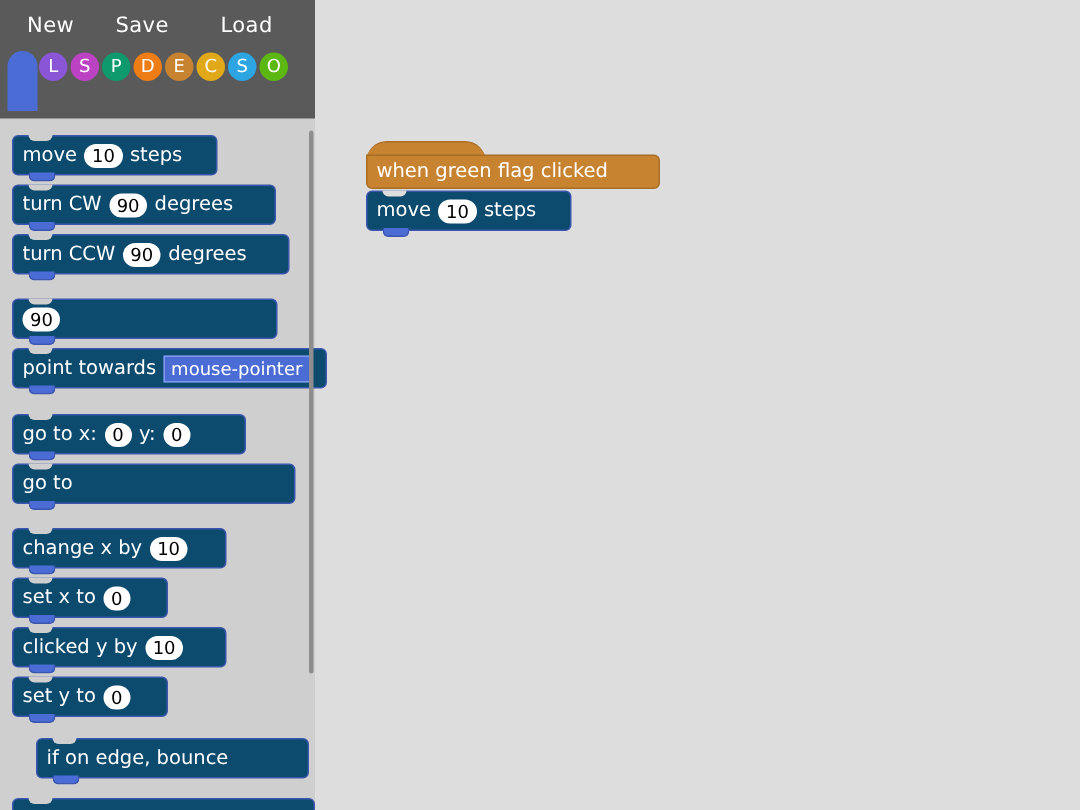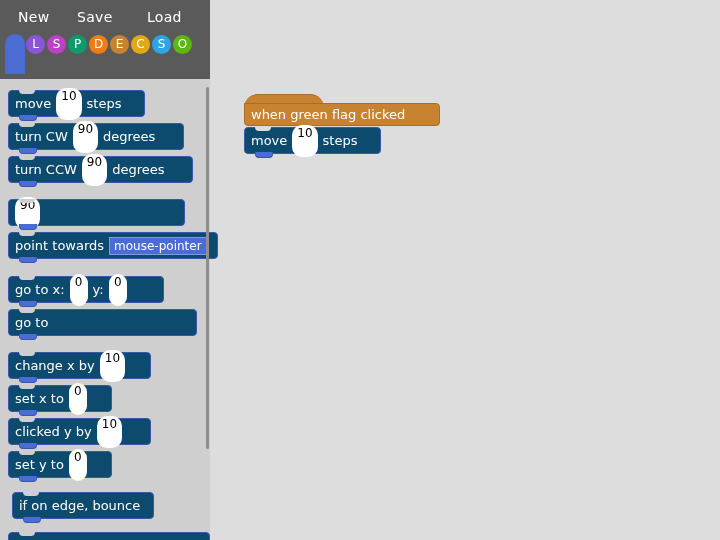--- a/index.html
+++ b/index.html
@@ -14,21 +14,21 @@
   .cat-bar { position: absolute; left: 5px; top: 55px; width: 201px; height: 21px; background: #4a6cd4; border-radius: 0 10px 10px 10px; }
   .cat-bar-label { position: absolute; left: 5px; top: 2px; color: #fff; font-size: 13px; }
 
   .palette { position: absolute; left: 0; top: 79px; width: 210px; height: 461px; background: #cfcfcf; overflow: hidden; }
   .scrollbar { position: absolute; left: 206px; top: 87px; width: 3px; height: 362px; background: #8e8e8e; border-radius: 2px; }
 
   .block { position: absolute; height: 27px; background: #0c4a6e; border: 1px solid #3a56ae; border-radius: 4px; color: #fff; font-size: 13px; display: flex; align-items: center; padding: 0 6px; white-space: nowrap; cursor: grab; }
   .block::before { content: ""; position: absolute; left: 10px; top: -1px; width: 16px; height: 4px; background: #cfcfcf; border-radius: 0 0 4px 4px; }
   .block::after { content: ""; position: absolute; left: 10px; bottom: -5px; width: 16px; height: 5px; background: #4a6cd4; border-radius: 0 0 4px 4px; border: 1px solid #3a56ae; border-top: none; }
   .block .w { margin-right: 5px; }
-  .num { display: inline-block; background: #fff; color: #000; border-radius: 10px; padding: 0 5px; height: 32px; line-height: 17px; font-size: 12px; margin-right: 5px; min-width: 18px; text-align: center; }
+  .num { display: inline-block; background: #fff; color: #000; border-radius: 10px; padding: 0 5px; height: 16px; line-height: 17px; font-size: 12px; margin-right: 5px; min-width: 18px; text-align: center; }
   .dd { display: inline-block; background: #4a6cd4; border: 1px solid #7f9ae6; color: #fff; height: 18px; line-height: 16px; padding: 0 4px; font-size: 12px; margin-right: 20px; }
   .arrow { font-size: 9px; margin-left: 3px; }
 
   .script-area .block::before { background: #dcdddc; }
   .hat { position: absolute; left: 244px; top: 103px; width: 196px; height: 23px; background: #c88330; border: 1px solid #a86e25; border-radius: 0 4px 4px 4px; color: #fff; font-size: 13px; padding: 3px 6px; white-space: nowrap; }
   .hat-bump { position: absolute; left: 244px; top: 94px; width: 80px; height: 14px; background: #c88330; border-radius: 40px 40px 0 0; border-top: 1px solid #a86e25; }
 </style>
 </head>
 <body>
 
@@ -91,21 +91,21 @@
   <span class="num">0</span>
 </div>
 <div class="block" style="left:8px;top:418px;width:143px">
   <span class="w">clicked y by</span>
   <span class="num">10</span>
 </div>
 <div class="block" style="left:8px;top:451px;width:104px">
   <span class="w">set y to</span>
   <span class="num">0</span>
 </div>
-<div class="block" style="left:12px;top:492px;width:142px">
+<div class="block" style="left:24px;top:492px;width:182px">
   <span>if on edge, bounce</span>
 </div>
 <div class="block" style="left:8px;top:532px;width:202px"></div>
 
 <div class="scrollbar"></div>
 
 <div class="script-area">
   <div class="hat-bump"></div>
   <div class="hat">
     <span>when green flag clicked</span>

